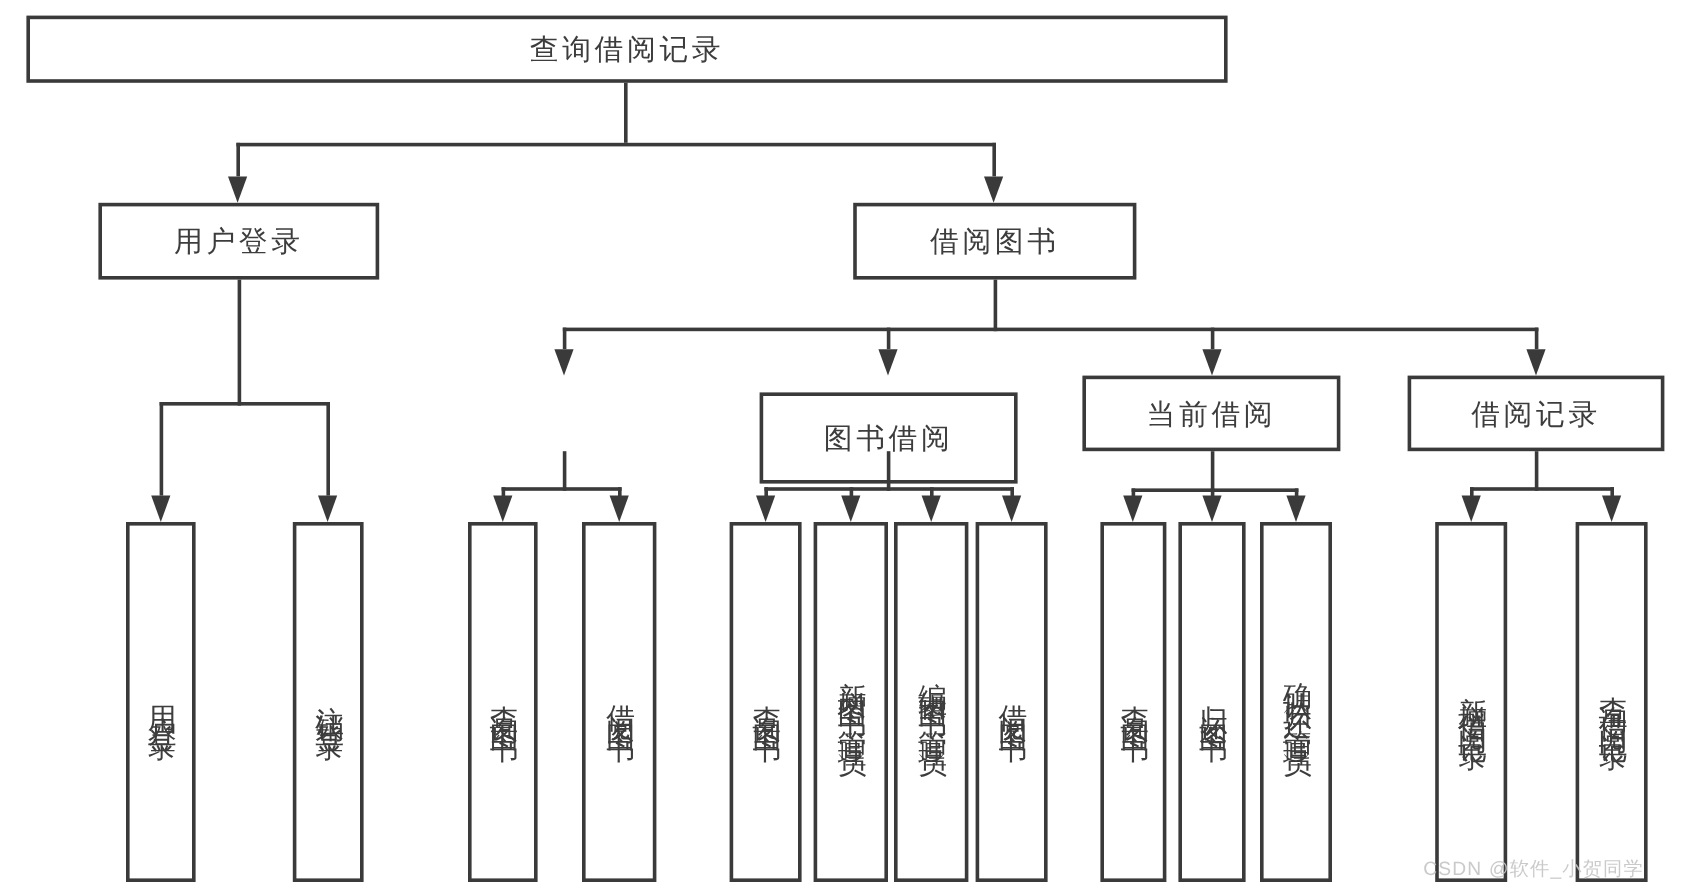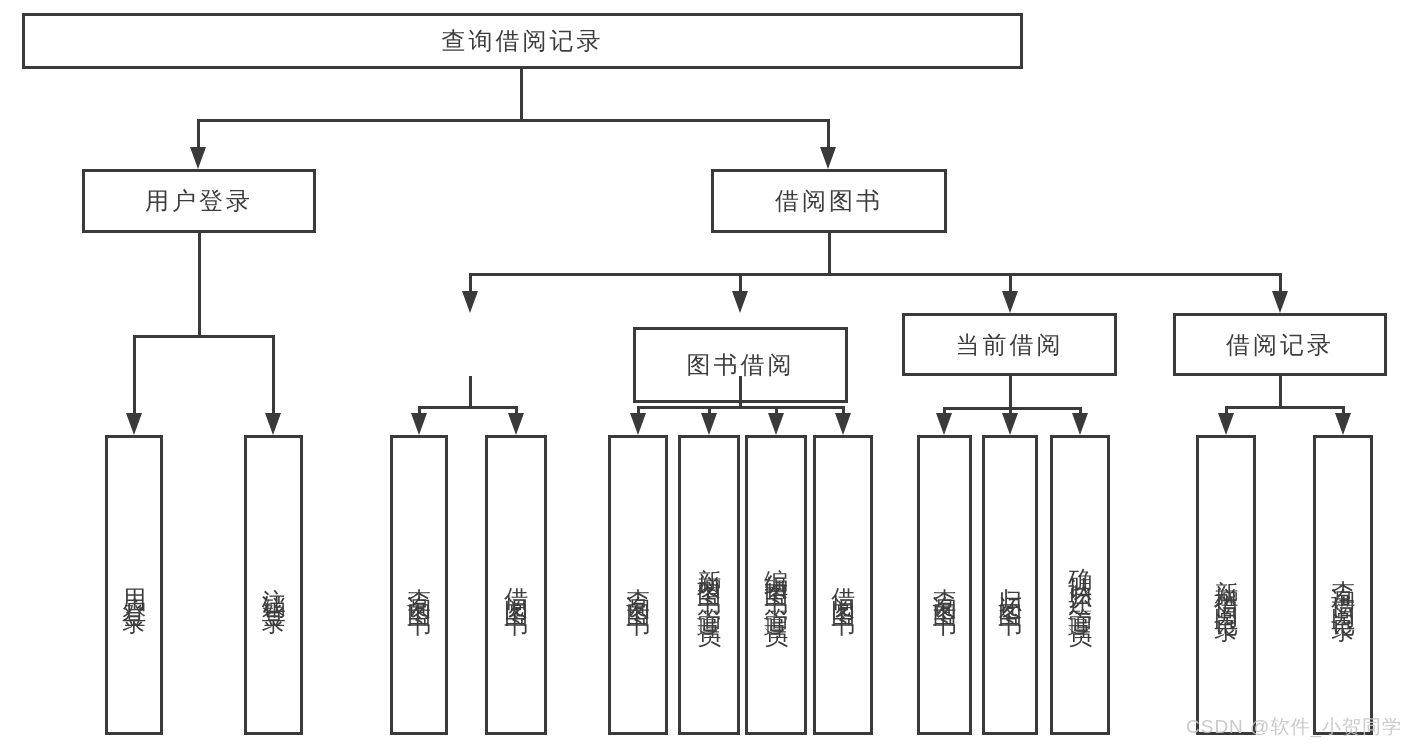--- a/index.html
+++ b/index.html
@@ -44,21 +44,21 @@
     width: 0;
     height: 0;
     border-left: 8px solid transparent;
     border-right: 8px solid transparent;
     border-top: 22px solid #3a3a3a;
   }
   .watermark {
     position: absolute;
     left: 1186px;
     top: 714px;
-    font-size: 19px;
+    font-size: 16px;
     letter-spacing: 1px;
     color: rgba(198, 198, 198, 0.92);
     white-space: nowrap;
     z-index: 5;
   }
 </style>
 </head>
 <body>
 
 <div class="canvas">

